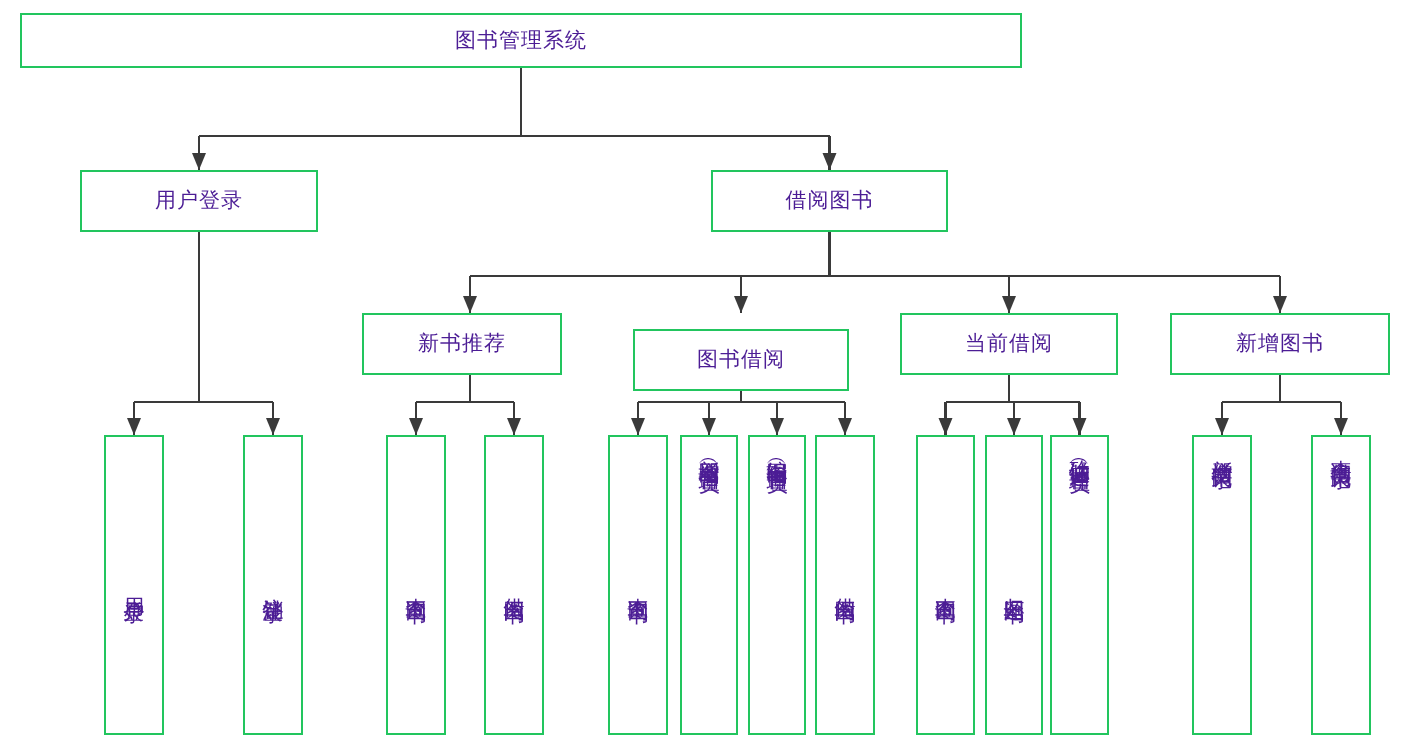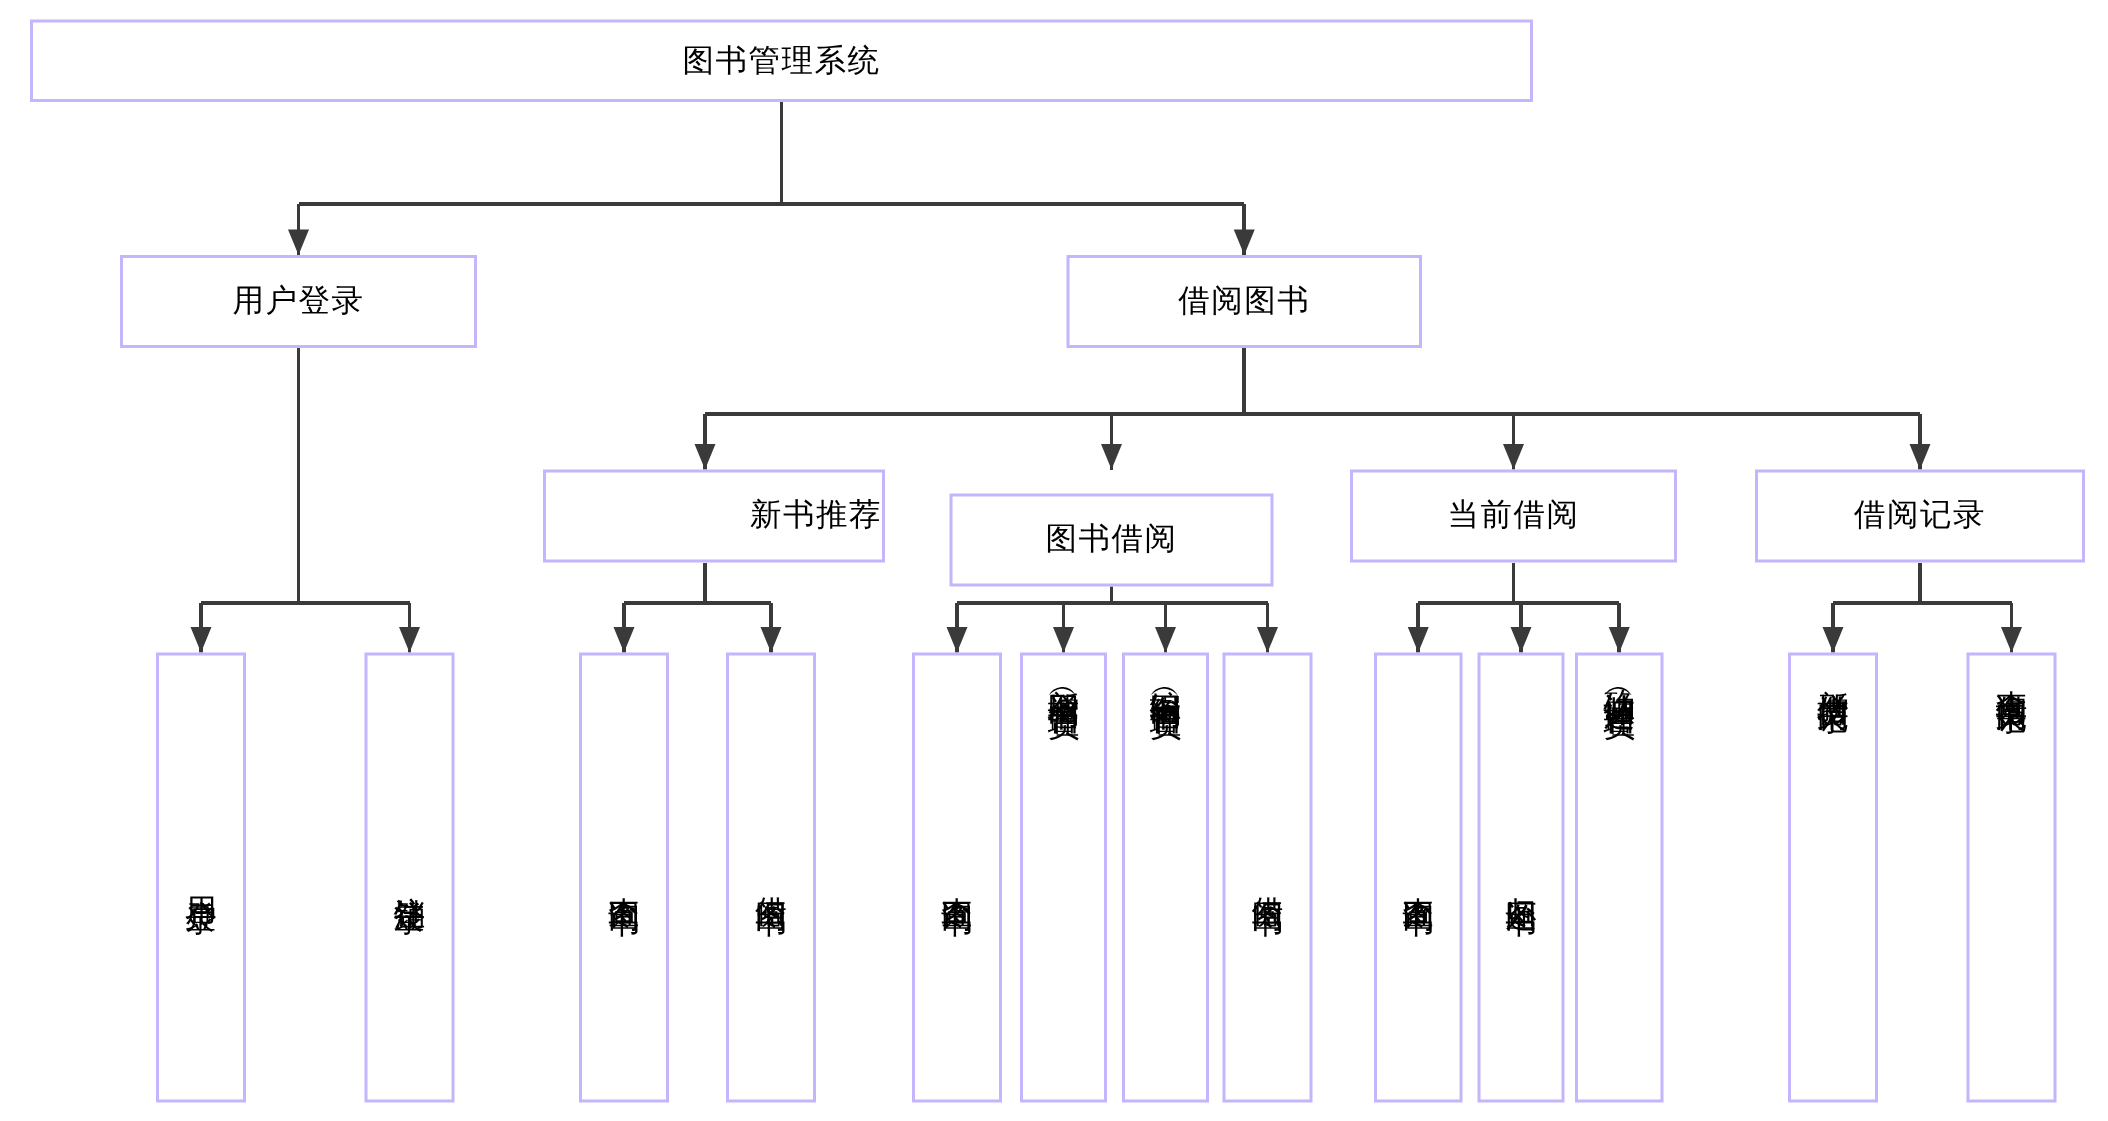--- a/index.html
+++ b/index.html
@@ -22,25 +22,25 @@
     left: 0;
     top: 0;
     width: 1405px;
     height: 747px;
     pointer-events: none;
   }
   .node {
     position: absolute;
     box-sizing: border-box;
     background: #ffffff;
-    border: 2px solid #c4b5fd;
+    border: 2px solid #22c55e;
     display: flex;
     align-items: center;
     justify-content: center;
-    color: #000000;
+    color: #4c1d95;
   }
   .node-h .label {
     font-size: 21px;
     line-height: 1.1;
     letter-spacing: 1px;
     white-space: nowrap;
   }
   .node-v {
     align-items: flex-start;
     justify-content: center;
@@ -131,31 +131,31 @@
   <div id="node-layer">
       <div class="node node-h" style="left: 20px; top: 13px; width: 1002px; height: 55px;">
         <span class="label">图书管理系统</span>
       </div>
       <div class="node node-h" style="left: 80px; top: 170px; width: 238px; height: 62px;">
         <span class="label">用户登录</span>
       </div>
       <div class="node node-h" style="left: 711px; top: 170px; width: 237px; height: 62px;">
         <span class="label">借阅图书</span>
       </div>
-      <div class="node node-h" style="left: 362px; top: 313px; width: 228px; height: 62px; justify-content: flex-end;">
+      <div class="node node-h" style="left: 362px; top: 313px; width: 200px; height: 62px;">
         <span class="label">新书推荐</span>
       </div>
       <div class="node node-h" style="left: 633px; top: 329px; width: 216px; height: 62px;">
         <span class="label">图书借阅</span>
       </div>
       <div class="node node-h" style="left: 900px; top: 313px; width: 218px; height: 62px;">
         <span class="label">当前借阅</span>
       </div>
       <div class="node node-h" style="left: 1170px; top: 313px; width: 220px; height: 62px;">
-        <span class="label">借阅记录</span>
+        <span class="label">新增图书</span>
       </div>
       <div class="node node-v center-v" style="left: 104px; top: 435px; width: 60px; height: 300px;">
         <span class="label">用户登录</span>
       </div>
       <div class="node node-v center-v" style="left: 243px; top: 435px; width: 60px; height: 300px;">
         <span class="label">注销登录</span>
       </div>
       <div class="node node-v center-v" style="left: 386px; top: 435px; width: 60px; height: 300px;">
         <span class="label">查询图书</span>
       </div>

